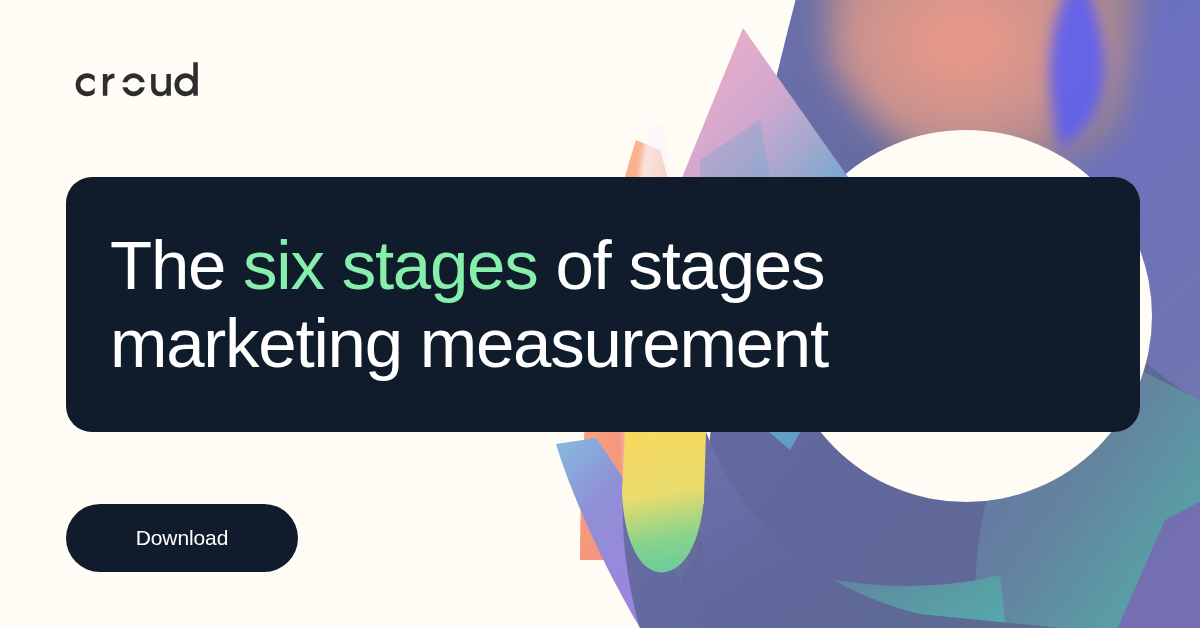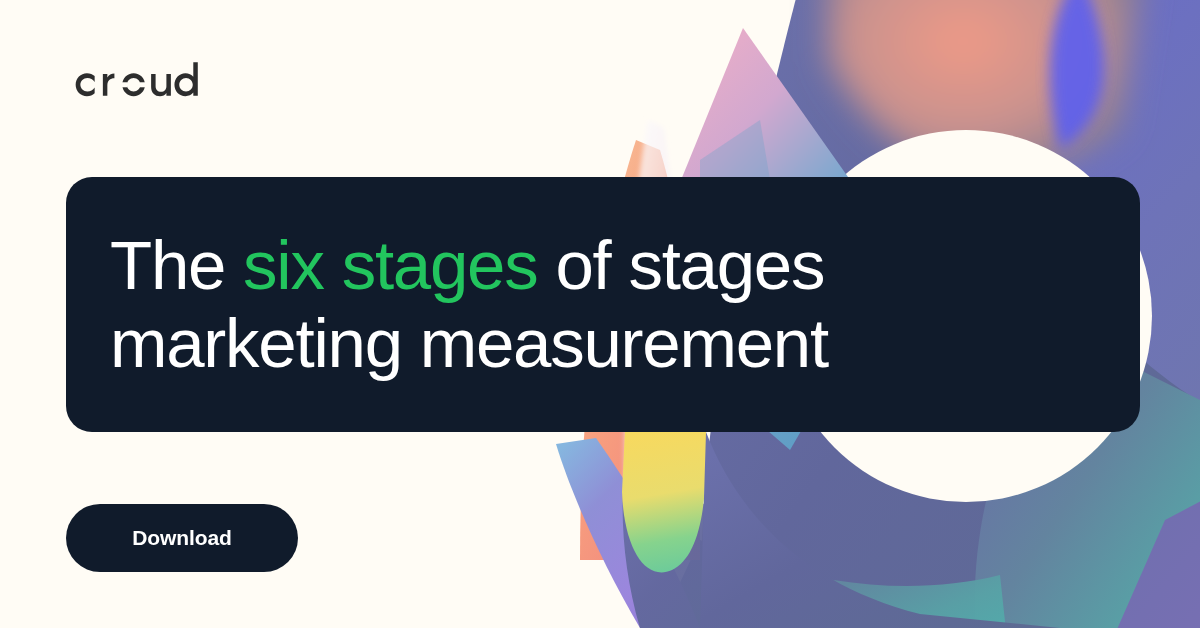--- a/index.html
+++ b/index.html
@@ -62,36 +62,36 @@
     line-height: 1.13;
     letter-spacing: -0.018em;
     font-weight: 500;
     color: #ffffff;
     margin: 0;
     font-family: "Liberation Sans", sans-serif;
     max-width: 990px;
   }
 
   .headline .accent {
-    color: #22c55e;
+    color: #86efac;
   }
 
   
   .download-btn {
     position: absolute;
     left: 66px;
     top: 504px;
     width: 232px;
     height: 68px;
     background: #101b2b;
     border: none;
     border-radius: 999px;
     color: #ffffff;
     font-size: 21px;
-    font-weight: 700;
+    font-weight: 400;
     letter-spacing: -0.005em;
     font-family: "Liberation Sans", sans-serif;
     cursor: pointer;
     z-index: 10;
     display: flex;
     align-items: center;
     justify-content: center;
     padding: 0;
   }
 </style>

